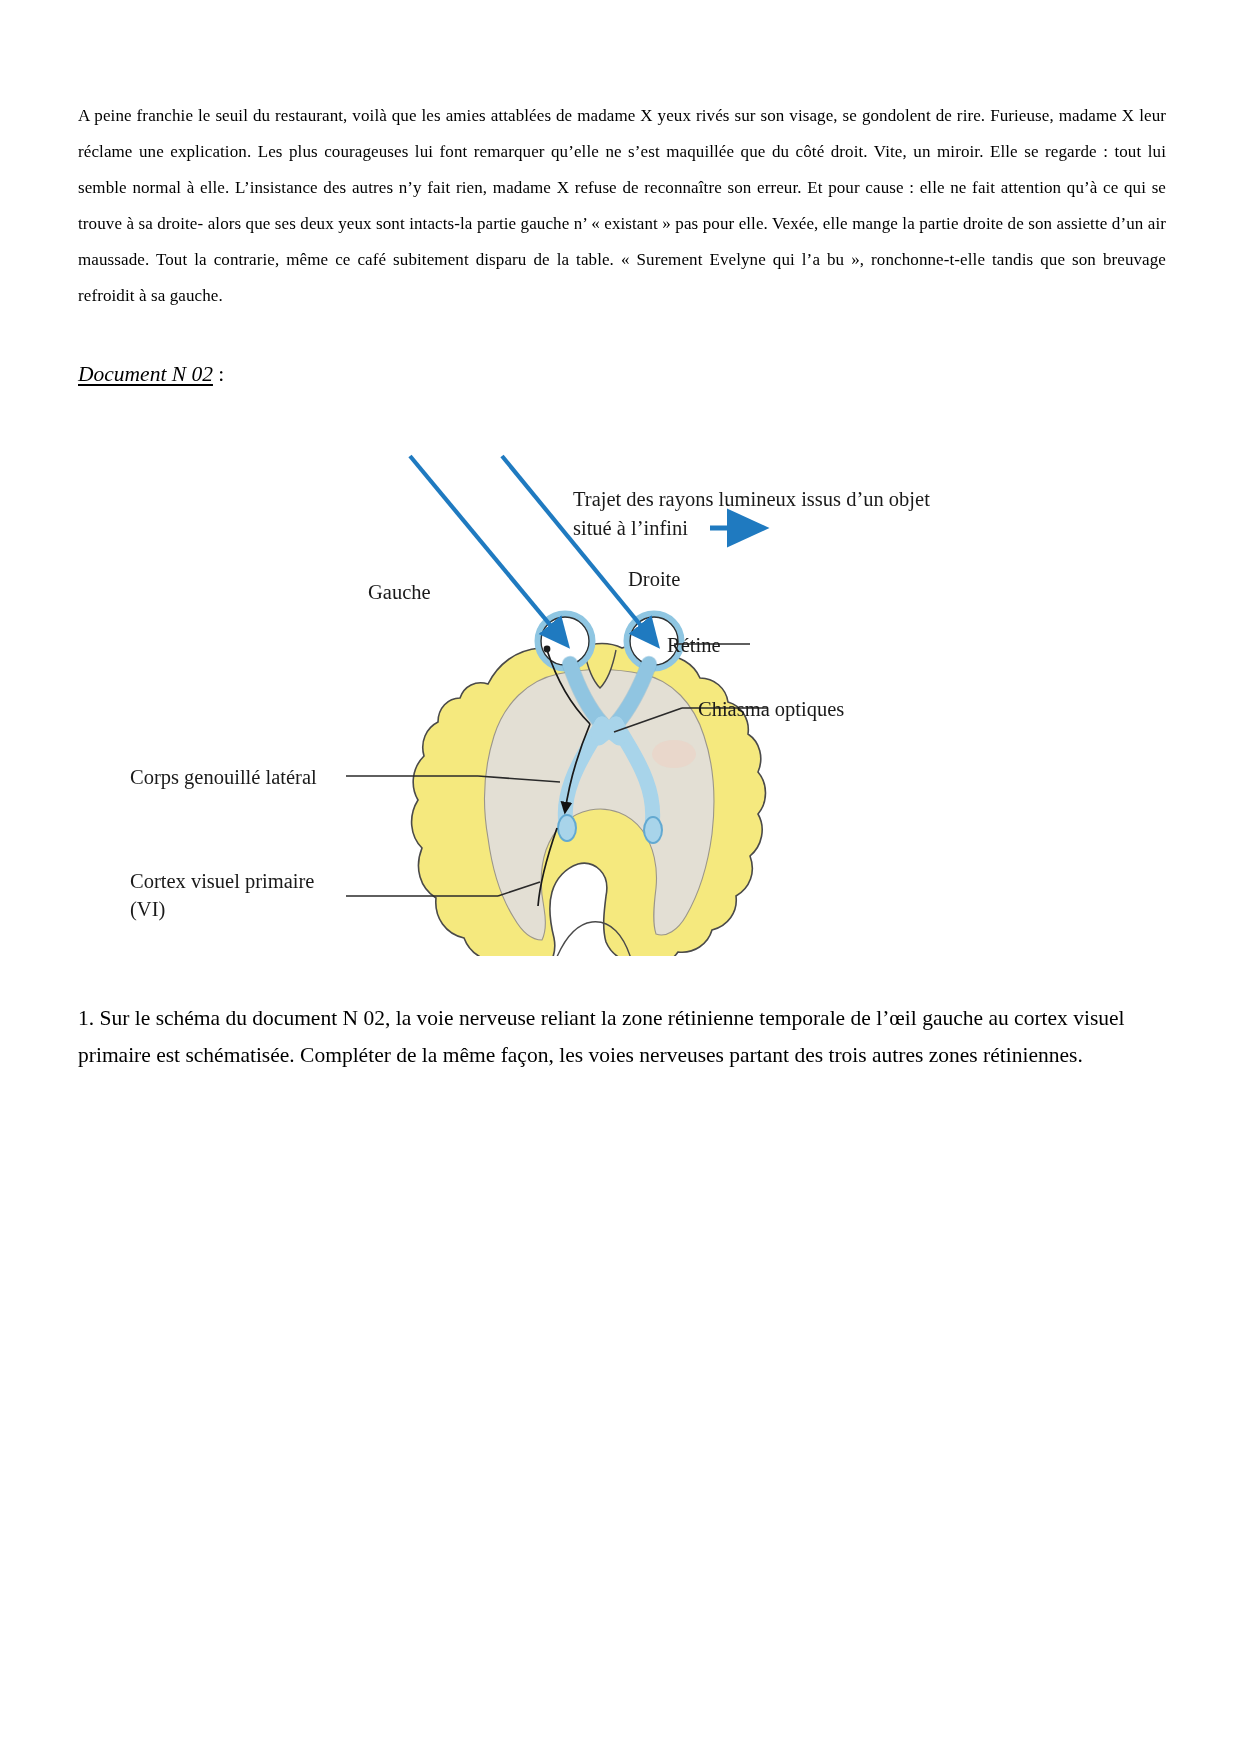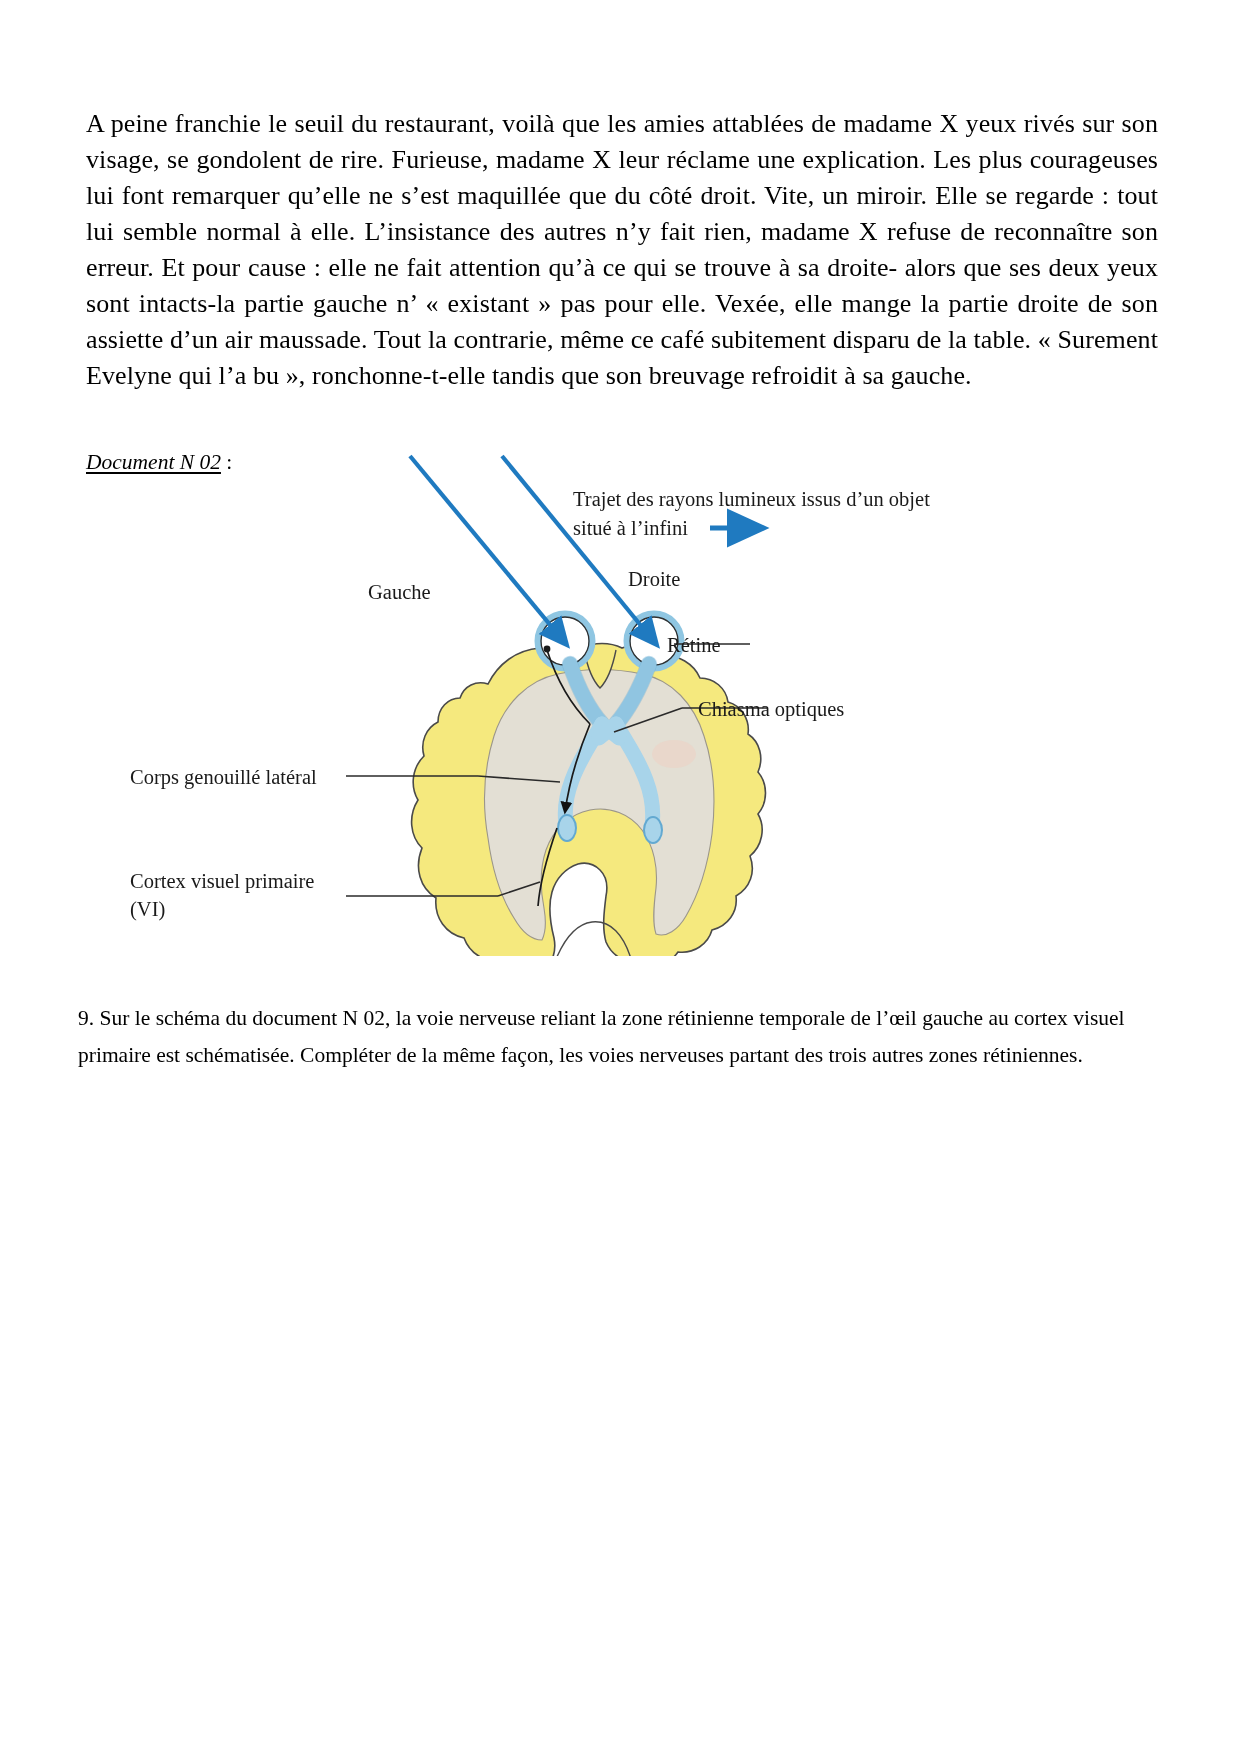--- a/index.html
+++ b/index.html
@@ -22,29 +22,29 @@
     width: 1240px;
     height: 1754px;
   }
   .content {
     position: absolute;
     left: 78px;
     top: 98px;
     width: 1088px;
   }
   p.body-text {
-    margin: 8px;
-    font-size: 26px;
+    margin: 0;
+    font-size: 17px;
     line-height: 36px;
     text-align: justify;
     text-justify: inter-word;
     letter-spacing: 0.1px;
   }
   .doc-heading {
-    margin: 8px;
+    margin: 0;
     padding-top: 44px;
     font-size: 21.5px;
     line-height: 32px;
   }
   .doc-heading .ref {
     font-style: italic;
     text-decoration: underline;
     text-underline-offset: 3px;
   }
   .doc-heading .colon {
@@ -233,16 +233,16 @@
         <line x1="268" y1="460" x2="420" y2="460" stroke="#2a2a2a" stroke-width="1.6"></line>
         <line x1="420" y1="460" x2="462" y2="446" stroke="#2a2a2a" stroke-width="1.6"></line>
         <text class="fig-label" x="52" y="452" font-size="20.5">Cortex visuel primaire</text>
         <text class="fig-label" x="52" y="480" font-size="20.5">(VI)</text>
       </g>
 
     </svg>
   </div>
 
   <div class="question">
-    <p>9. Sur le schéma du document N 02, la voie nerveuse reliant la zone rétinienne temporale de l’œil gauche au cortex visuel primaire est schématisée. Compléter de la même façon, les voies nerveuses partant des trois autres zones rétiniennes.</p>
+    <p>1. Sur le schéma du document N 02, la voie nerveuse reliant la zone rétinienne temporale de l’œil gauche au cortex visuel primaire est schématisée. Compléter de la même façon, les voies nerveuses partant des trois autres zones rétiniennes.</p>
   </div>
 
 </div>
 
 </body></html>

